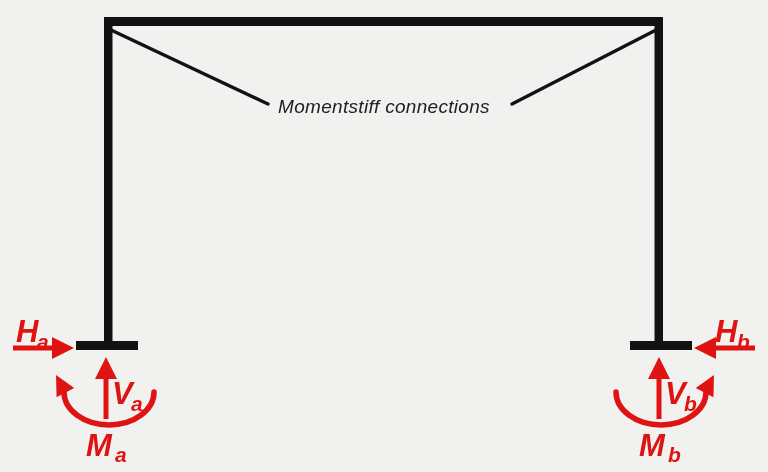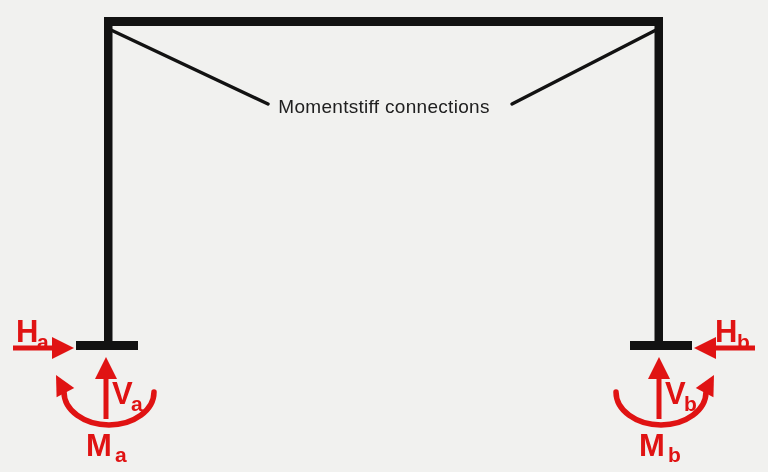--- a/index.html
+++ b/index.html
@@ -9,20 +9,21 @@
   body {
     width: 768px;
     height: 472px;
     overflow: hidden;
     font-family: "Liberation Sans", sans-serif;
   }
   .stage {
     position: relative;
     width: 768px;
     height: 440px;
+    font-style: italic;
   }
   svg { display: block; }
   .frame-shape { fill: currentColor; }
   .leader { stroke: currentColor; stroke-width: 3.4; stroke-linecap: round; }
   .annotation-text {
     font-size: 19px;
     font-weight: 500;
     letter-spacing: 0.3px;
   }
   .force-shaft { stroke: currentColor; stroke-width: 5; stroke-linecap: butt; }

